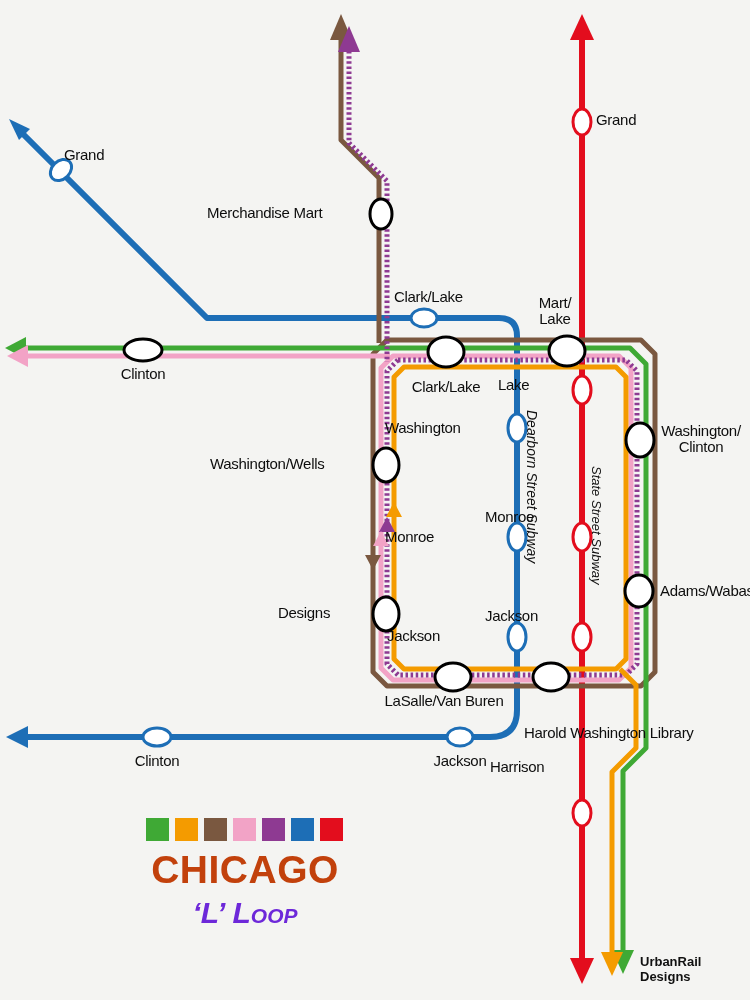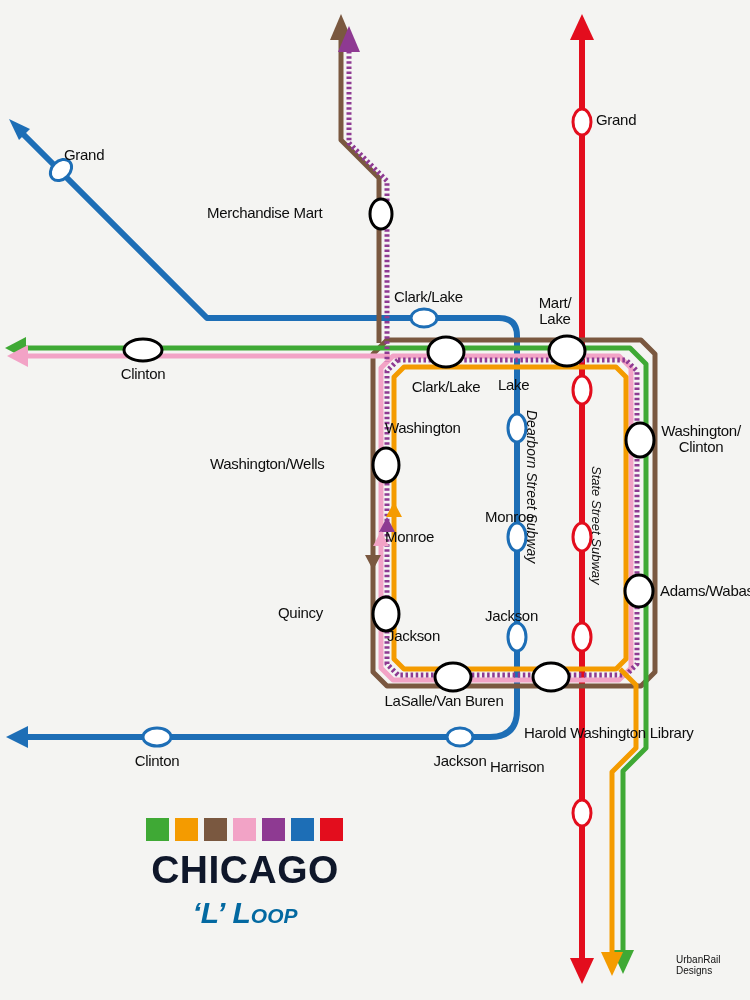--- a/index.html
+++ b/index.html
@@ -36,37 +36,36 @@
     color:#111;
     transform-origin:0 0;
     transform:rotate(90deg);
     white-space:nowrap;
   }
   .title-city{
     position:absolute;
     font-weight:bold;
     font-size:39px;
     letter-spacing:0.5px;
-    color:#0f172a;
+    color:#c2410c;
   }
   .title-sub{
     position:absolute;
     font-weight:bold;
     font-style:italic;
     font-variant:small-caps;
     font-size:30px;
-    color:#0369a1;
+    color:#6d28d9;
   }
   .credit{
     position:absolute;
-    font-weight:normal;
-    font-size:10px;
+    font-weight:bold;
+    font-size:13px;
     color:#111;
     letter-spacing:0;
-    margin-left:36px;
   }
 </style>
 </head>
 <body>
 
 <div id="canvas">
 
   <svg width="750" height="1000" viewBox="0 0 750 1000">
 
     <path class="rail w6" d="M 22 133 L 207 318 L 499 318 Q 517 318 517 336 L 517 710 Q 517 737 490 737 L 26 737" stroke="#1d6eb6"></path>
@@ -152,21 +151,21 @@
 
   <div class="lbl ctr" style="left:655px;top:423px;width:92px;text-align:center;">
     <div>Washington/</div>
     <div>Clinton</div>
   </div>
 
   <div class="lbl rgt" style="left:210px;top:456px;width:158px;">Washington/Wells</div>
   <div class="lbl rgt" style="left:385px;top:529px;width:120px;">Monroe</div>
   <div class="lbl rgt" style="left:485px;top:509px;width:90px;">Monroe</div>
   <div class="lbl" style="left:660px;top:583px;width:95px;">Adams/Wabash</div>
-  <div class="lbl rgt" style="left:278px;top:605px;width:90px;">Quincy</div>
+  <div class="lbl rgt" style="left:278px;top:605px;width:90px;">Designs</div>
   <div class="lbl rgt" style="left:387px;top:628px;width:120px;">Jackson</div>
   <div class="lbl rgt" style="left:485px;top:608px;width:90px;">Jackson</div>
   <div class="lbl ctr" style="left:344px;top:693px;width:200px;">LaSalle/Van Buren</div>
   <div class="lbl" style="left:524px;top:693px;width:200px;margin-top:32px;">Harold Washington Library</div>
   <div class="lbl ctr" style="left:107px;top:753px;width:100px;">Clinton</div>
   <div class="lbl ctr" style="left:410px;top:753px;width:100px;">Jackson</div>
   <div class="lbl rgt" style="left:490px;top:759px;width:80px;">Harrison</div>
 
   <div class="subway-lbl" style="left:540px;top:410px;">Dearborn Street Subway</div>
   <div class="subway-lbl" style="left:604px;top:466px;font-size:13px;">State Street Subway</div>

